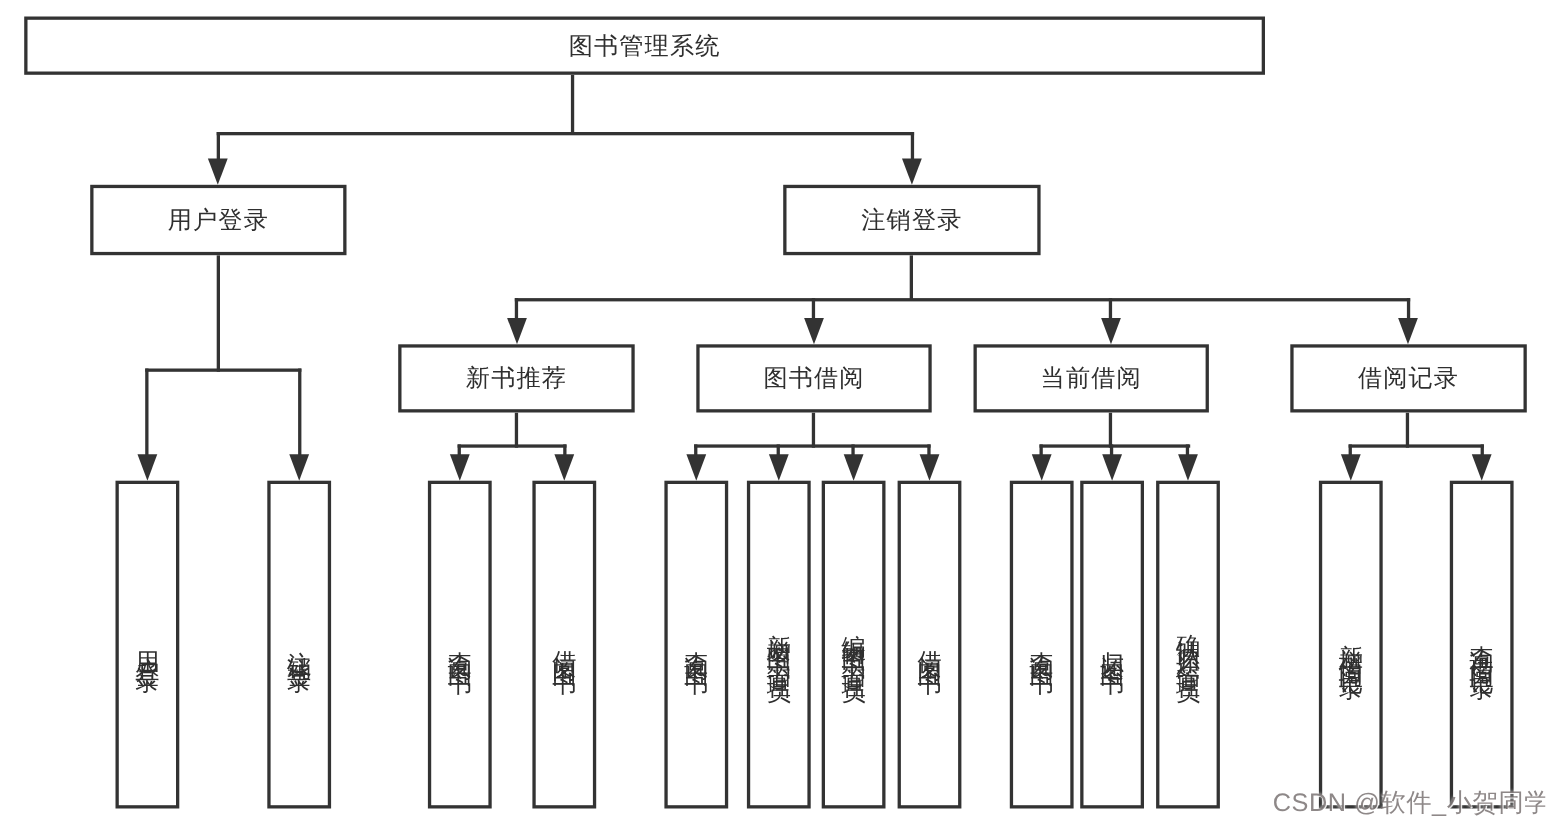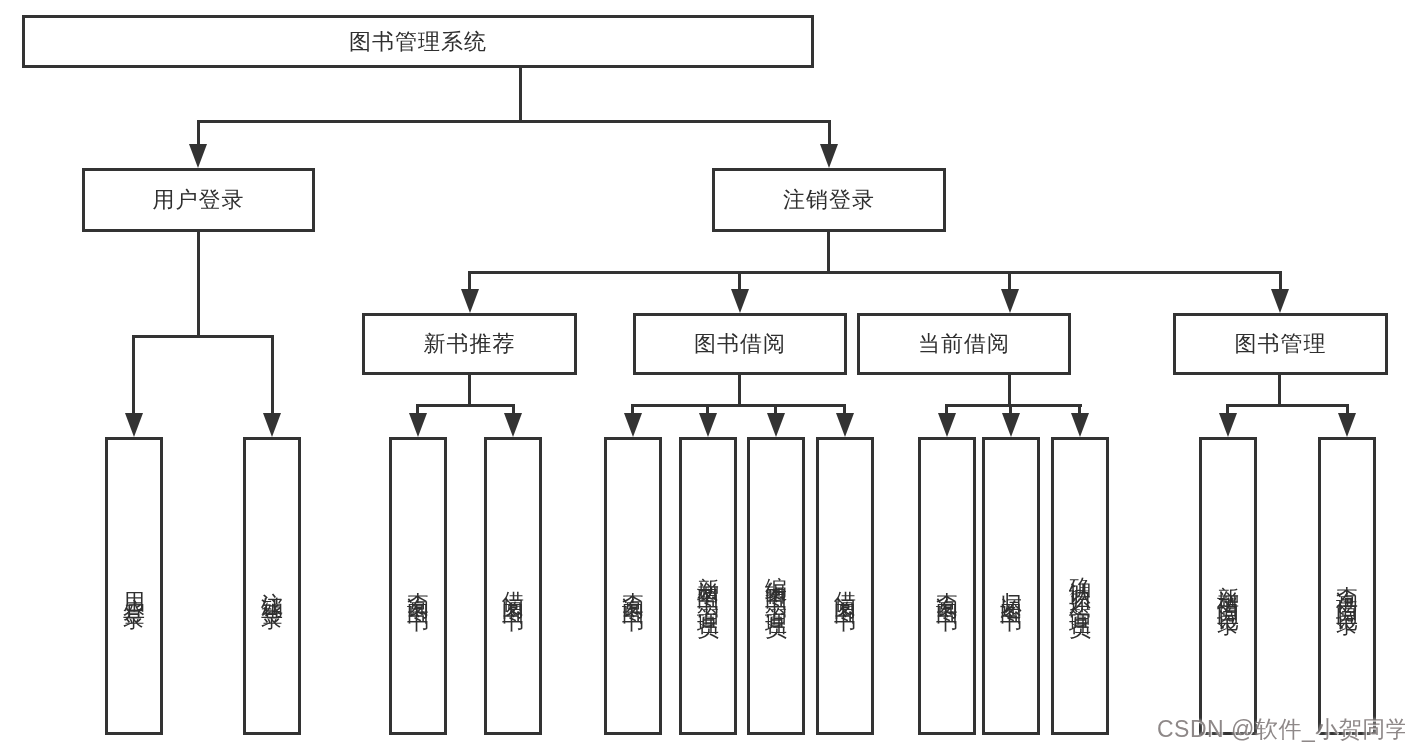--- a/index.html
+++ b/index.html
@@ -71,21 +71,21 @@
     white-space: nowrap;
     z-index: 3;
     letter-spacing: 0.5px;
   }
 </style>
 </head>
 <body>
 
 <div id="canvas">
 
-  <div class="box" style="left:22px;top:15px;width:792px;height:53px">
+  <div class="box" style="left:22px;top:15px;width:1128px;height:53px">
     <span>图书管理系统</span>
   </div>
 
   <div class="vline" style="left:519px;top:68px;height:54px"></div>
   <div class="hline" style="left:197px;top:120px;width:634px"></div>
   <div class="vline" style="left:197px;top:120px;height:27px"></div>
   <div class="arrowhead" style="left:189px;top:144px"></div>
   <div class="vline" style="left:828px;top:120px;height:27px"></div>
   <div class="arrowhead" style="left:820px;top:144px"></div>
 
@@ -113,25 +113,25 @@
   <div class="arrowhead" style="left:1001px;top:289px"></div>
   <div class="vline" style="left:1279px;top:271px;height:20px"></div>
   <div class="arrowhead" style="left:1271px;top:289px"></div>
 
   <div class="box" style="left:633px;top:313px;width:214px;height:62px">
     <span>图书借阅</span>
   </div>
   <div class="box" style="left:362px;top:313px;width:215px;height:62px">
     <span>新书推荐</span>
   </div>
-  <div class="box" style="left:857px;top:313px;width:214px;height:62px">
+  <div class="box" style="left:885px;top:313px;width:214px;height:62px">
     <span>当前借阅</span>
   </div>
   <div class="box" style="left:1173px;top:313px;width:215px;height:62px">
-    <span>图书管理</span>
+    <span>借阅记录</span>
   </div>
 
   <div class="vline" style="left:468px;top:375px;height:32px"></div>
   <div class="hline" style="left:416px;top:404px;width:99px"></div>
   <div class="vline" style="left:416px;top:404px;height:12px"></div>
   <div class="arrowhead" style="left:409px;top:413px"></div>
   <div class="vline" style="left:512px;top:404px;height:12px"></div>
   <div class="arrowhead" style="left:504px;top:413px"></div>
 
   <div class="vline" style="left:738px;top:375px;height:32px"></div>

